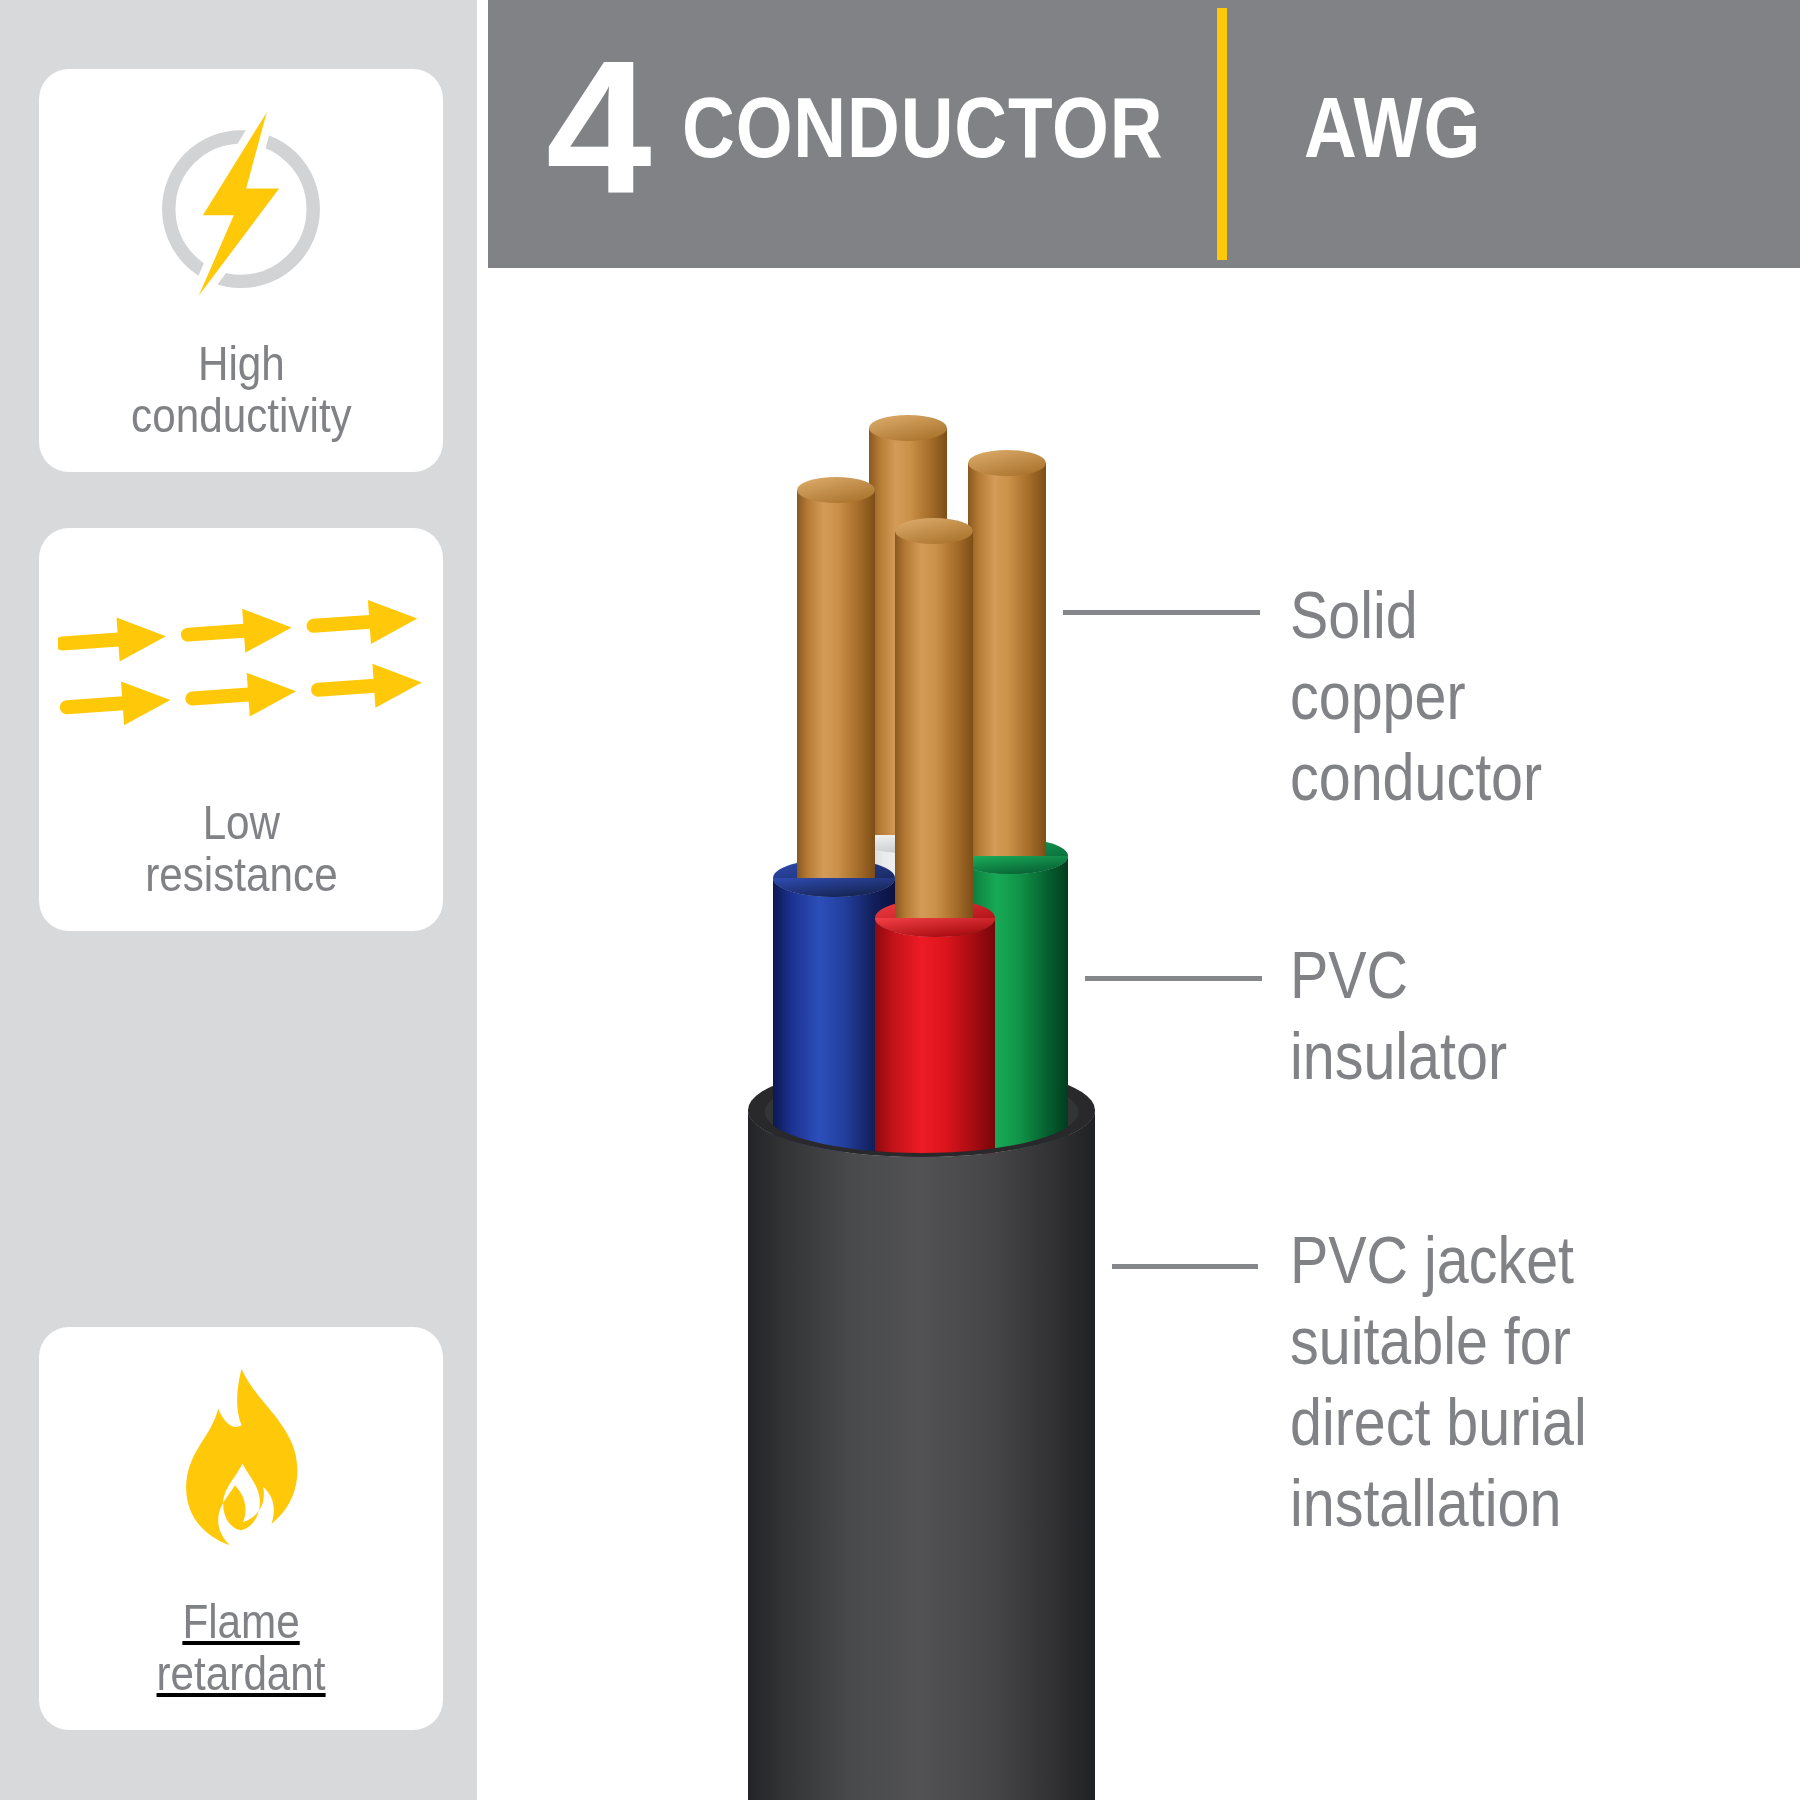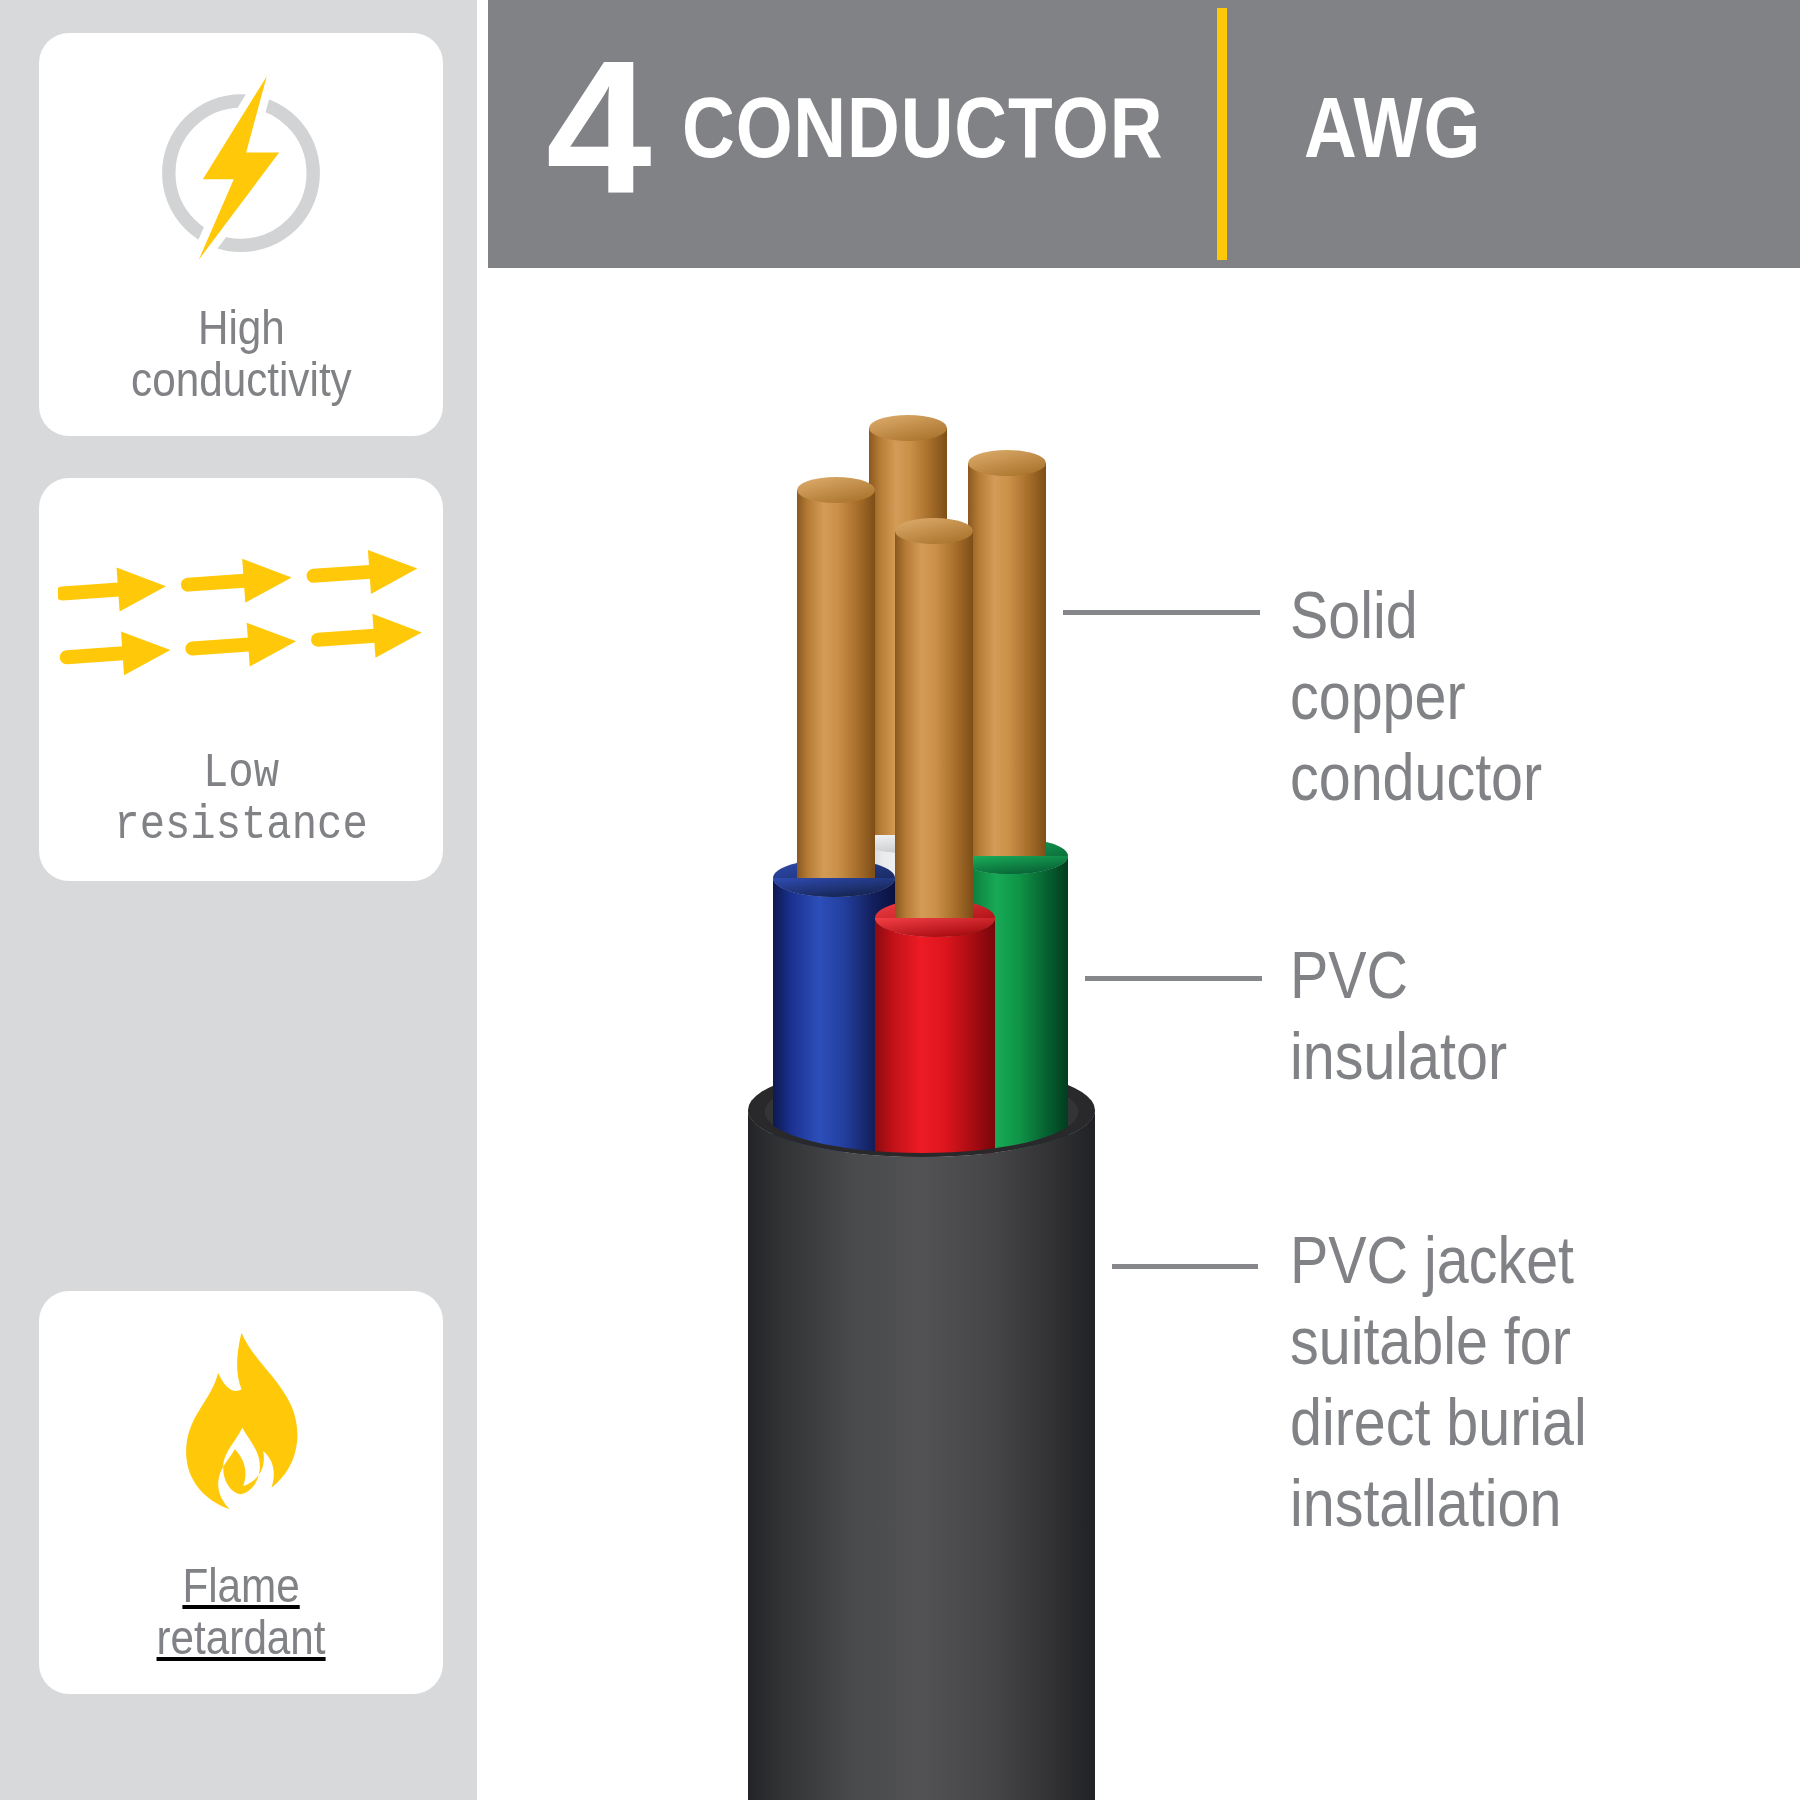--- a/index.html
+++ b/index.html
@@ -1,25 +1,25 @@
 <!DOCTYPE html>
 <html><head>
 <meta charset="utf-8">
 <style>
   html,body{margin:0;padding:0;width:1800px;height:1800px;background:#ffffff;
     font-family:"Liberation Sans", sans-serif;overflow:hidden;position:relative;}
 
   
   .sidebar{position:absolute;left:0;top:0;width:477px;height:1800px;background:#d8d9db;}
   .card{position:absolute;left:39px;width:404px;height:403px;background:#ffffff;
-    border-radius:30px;display:flex;flex-direction:column;align-items:center;}
+    border-radius:30px;display:flex;flex-direction:column;align-items:center;margin-top:36px;}
   .card .icon-wrap{flex:1;width:100%;display:flex;align-items:center;justify-content:center;}
   .card .caption{margin-bottom:30px;font-size:48px;line-height:52px;color:#808285;
     text-align:center;white-space:pre-line;transform:scaleX(0.88);}
-  #card1{top:33px;} #card2{top:478px;font-family:Liberation Mono, monospace;} #card3{top:912px;} #card4{top:1291px;text-decoration:underline;}
+  #card1{top:33px;} #card2{top:492px;} #card3{top:912px;} #card4{top:1291px;text-decoration:underline;}
 
   
   .header{position:absolute;left:488px;top:0;width:1312px;height:268px;background:#808285;}
   .hgroup{position:absolute;top:0;height:100%;display:flex;align-items:center;transform:translateY(-7px);}
   .hg1{left:58px;} .hg2{left:790px;}
   .hnum{font-size:190px;font-weight:bold;color:#ffffff;letter-spacing:4px;}
   .hunit{font-size:86px;font-weight:bold;color:#ffffff;margin-left:26px;
     transform:scaleX(0.85);transform-origin:left center;letter-spacing:1px;}
   .hdivider{position:absolute;left:729px;top:8px;width:10px;height:252px;background:#ffc90a;}
 

